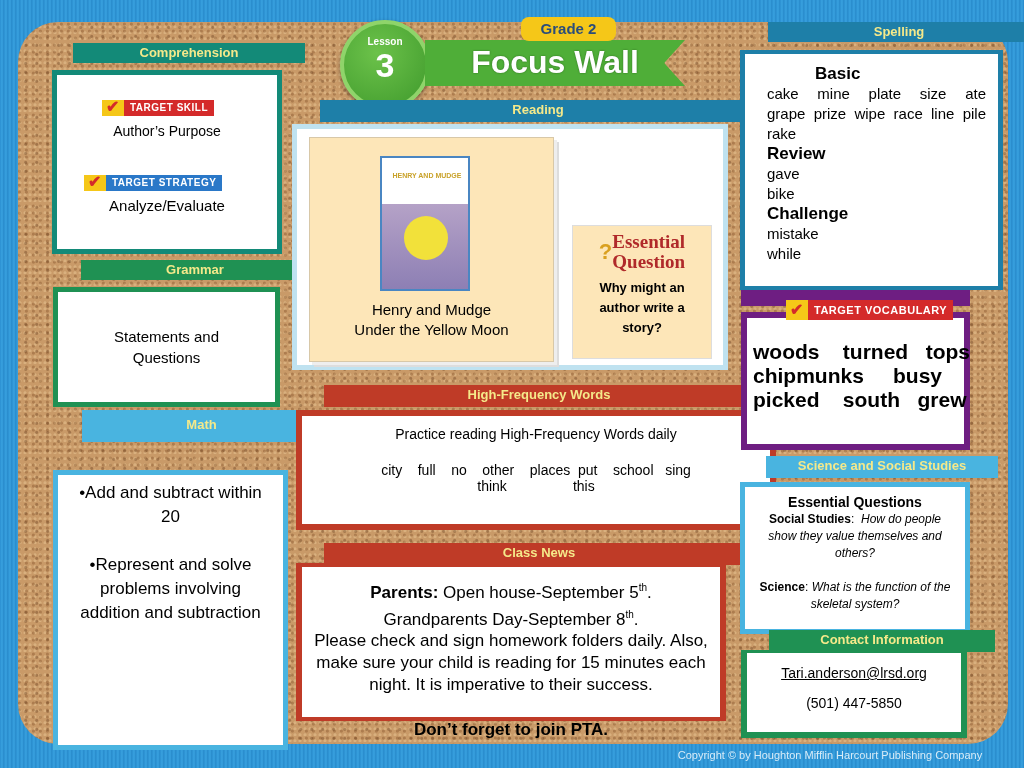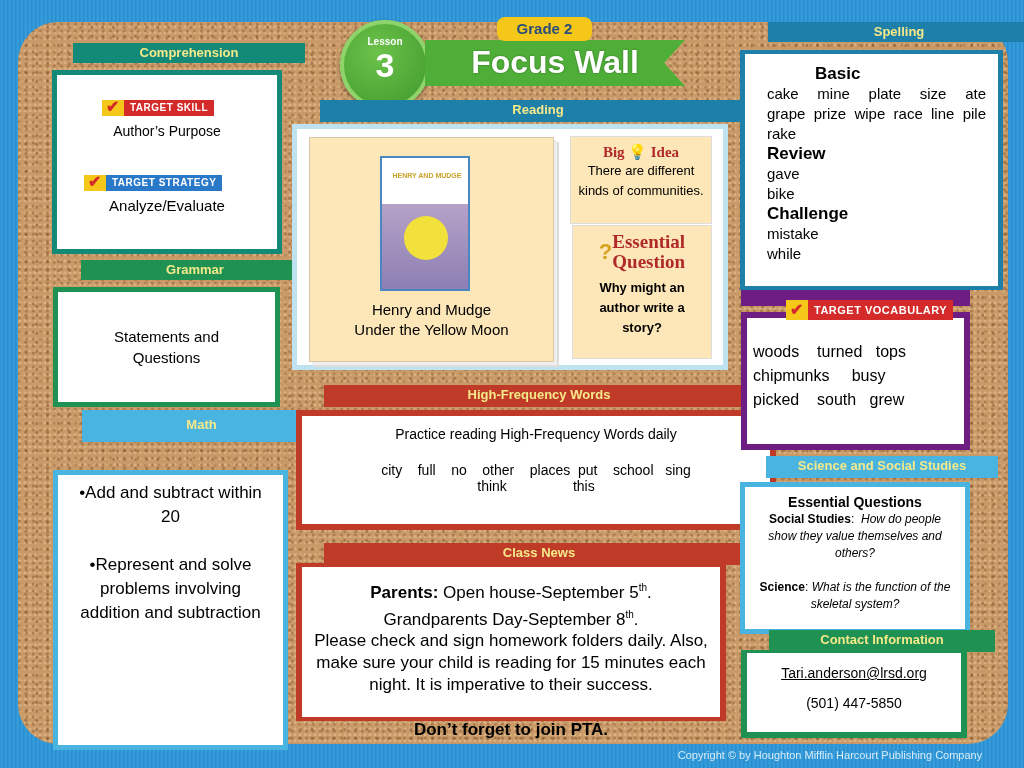--- a/index.html
+++ b/index.html
@@ -35,21 +35,21 @@
   .lesson-badge .l { font-size: 10px; font-weight: bold; margin-top: 12px; display: block; }
   .lesson-badge .n { font-size: 34px; font-weight: bold; display: block; line-height: 36px; }
   .ribbon {
     position: absolute; left: 425px; top: 40px; width: 260px; height: 46px;
     background: #4fae38; color: #fff; font-weight: bold; font-size: 32px;
     text-align: center; line-height: 44px;
     clip-path: polygon(0 0, 100% 0, 92% 50%, 100% 100%, 0 100%);
     text-shadow: 0 0 2px #2d6a1f;
   }
   .grade-pill {
-    position: absolute; left: 497px; top: 17px; width: 95px; height: 24px;
+    position: absolute; left: 521px; top: 17px; width: 95px; height: 24px;
     background: #f5c718; border-radius: 8px; color: #2a4d7a; font-weight: bold;
     font-size: 15px; text-align: center; line-height: 24px;
   }
   .badge-img { display: inline-flex; align-items: center; height: 16px; font-size: 10px; font-weight: bold; color: #fff; letter-spacing: 0.5px; }
   .badge-img .chk { width: 22px; height: 16px; background: #f5c718; color: #d42a2a; font-size: 16px; line-height: 14px; text-align: center; }
   .badge-img .lbl { padding: 0 6px; height: 16px; line-height: 16px; }
 </style>
 </head>
 <body>
 
@@ -101,28 +101,20 @@
     <div style="position:absolute;left:12px;top:8px;width:245px;height:225px;background:#fde6b8;border:1px solid #d8c8a8;box-shadow:3px 3px 0 #eee,5px 5px 0 #ddd;">
       <div style="position:absolute;left:70px;top:18px;width:90px;height:135px;background:linear-gradient(#fff 0,#fff 35%,#b5a2c7 35%,#8d7fb4 100%);border:2px solid #4a86c2;">
         <div style="position:absolute;left:22px;top:58px;width:44px;height:44px;border-radius:50%;background:#f2e13a;"></div>
         <div style="position:absolute;left:10px;top:14px;width:70px;font-size:7px;font-weight:bold;color:#c9a22a;text-align:center;">HENRY AND MUDGE</div>
       </div>
       <div class="txt" style="position:absolute;top:162px;width:100%;line-height:20px;">
         <div>Henry and Mudge</div>
         <div>Under the Yellow Moon</div>
       </div>
     </div>
-    <div style="position:absolute;left:273px;top:7px;width:142px;height:88px;background:#fde6b8;border:1px solid #ddd;text-align:center;">
-      <div style="font-family:'Liberation Serif',serif;font-weight:bold;color:#b02a2a;font-size:15px;margin-top:6px;">
-        <span>Big</span>
-        <span style="color:#e8b820;">💡</span>
-        <span>Idea</span>
-      </div>
-      <div style="font-size:13px;line-height:20px;padding:0 6px;">There are different kinds of communities.</div>
-    </div>
     <div style="position:absolute;left:275px;top:96px;width:140px;height:134px;background:#fde6b8;border:1px solid #ddd;text-align:center;">
       <div style="display:flex;justify-content:center;align-items:center;margin-top:6px;">
         <span style="color:#d9a020;font-size:22px;font-weight:bold;">?</span>
         <div style="font-family:'Liberation Serif',serif;font-weight:bold;color:#b02a2a;font-size:19px;line-height:20px;">
           <div>Essential</div>
           <div>Question</div>
         </div>
       </div>
       <div style="font-size:13px;line-height:20px;padding:6px 10px 0;font-weight:bold;">Why might an author write a story?</div>
     </div>
@@ -161,21 +153,21 @@
     <div>gave</div>
     <div>bike</div>
     <div style="font-weight:bold;font-size:17px;">Challenge</div>
     <div>mistake</div>
     <div>while</div>
   </div>
 </div>
 
 <div style="position:absolute;left:741px;top:290px;width:229px;height:16px;background:#6e1e82;"></div>
 <div style="position:absolute;left:741px;top:312px;width:229px;height:138px;background:#6e1e82;padding:6px;">
-  <div class="box" style="position:relative;width:100%;height:100%;padding:22px 8px 0 6px;font-size:16px;line-height:24px;">
+  <div class="box" style="position:relative;width:100%;height:100%;padding:22px 8px 0 6px;font-size:21px;line-height:24px;font-weight:bold;">
     <div style="white-space:pre;">woods    turned   tops</div>
     <div style="white-space:pre;">chipmunks     busy</div>
     <div style="white-space:pre;">picked    south   grew</div>
   </div>
 </div>
 <div class="badge-img" style="position:absolute;left:786px;top:300px;height:20px;">
   <span class="chk" style="height:20px;line-height:20px;">✔</span>
   <span class="lbl" style="background:#d42a2a;height:20px;line-height:20px;font-size:11px;">TARGET VOCABULARY</span>
 </div>
 

